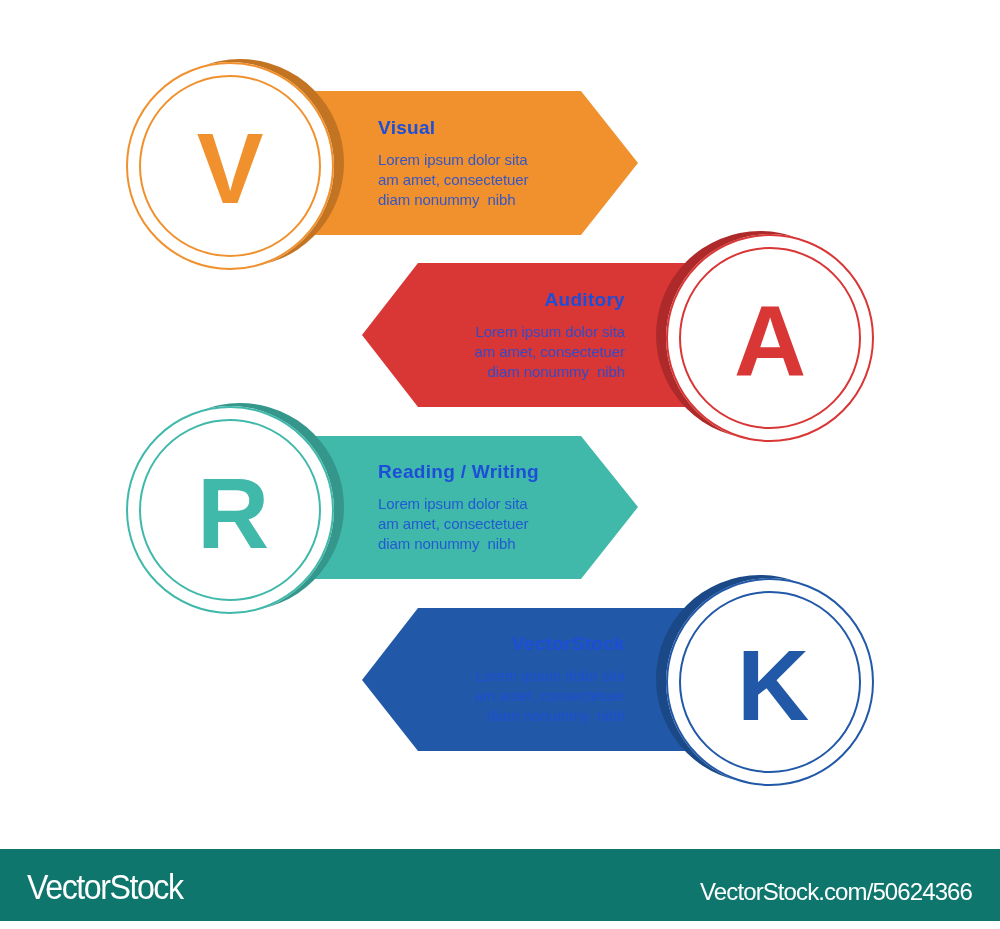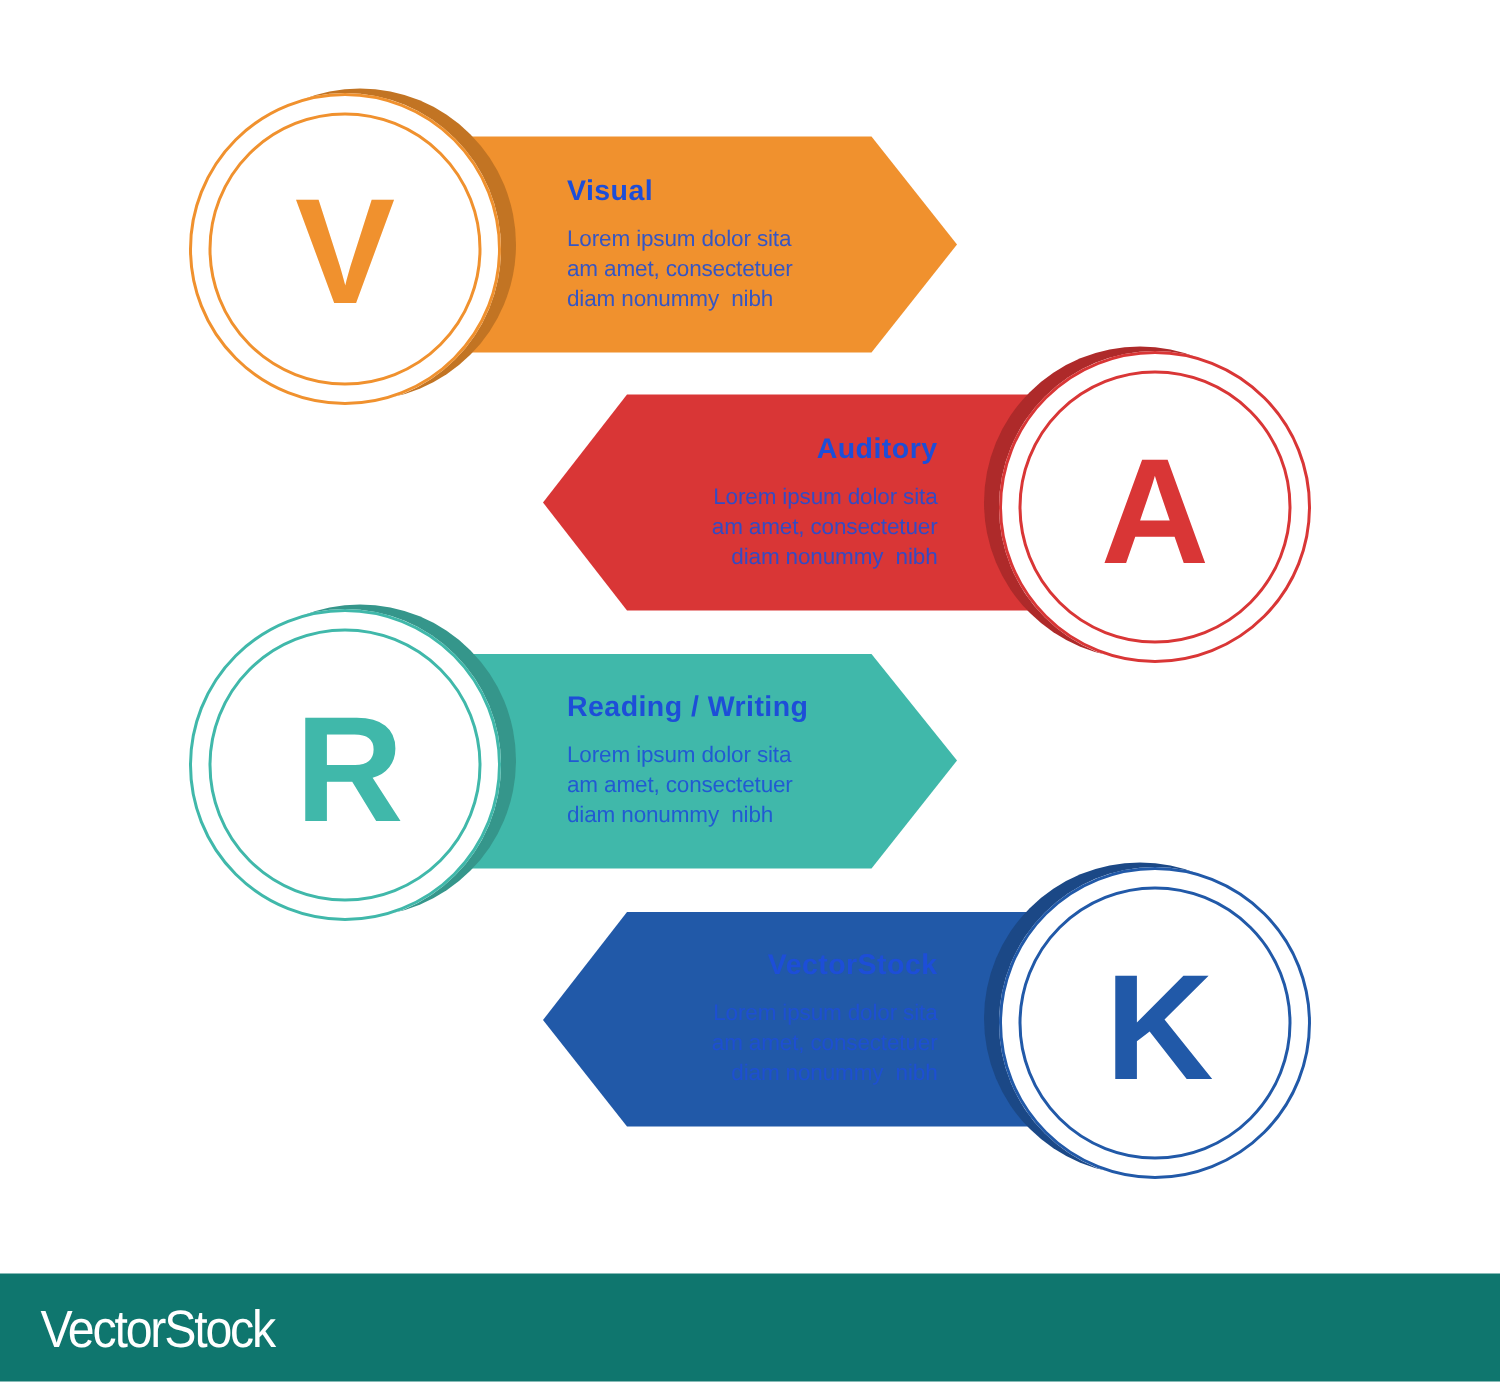--- a/index.html
+++ b/index.html
@@ -75,13 +75,14 @@
 diam nonummy  nibh</div>
 
   <div class="txt title right" style="right:375px; top:633px;">VectorStock</div>
   <div class="txt body right" style="right:375px; top:666px;">Lorem ipsum dolor sita
 am amet, consectetuer
 diam nonummy  nibh</div>
 </div>
 
 <div class="footer">
   <div class="brand">VectorStock</div>
+  <div class="url">VectorStock.com/50624366</div>
 </div>
 
 </body></html>

